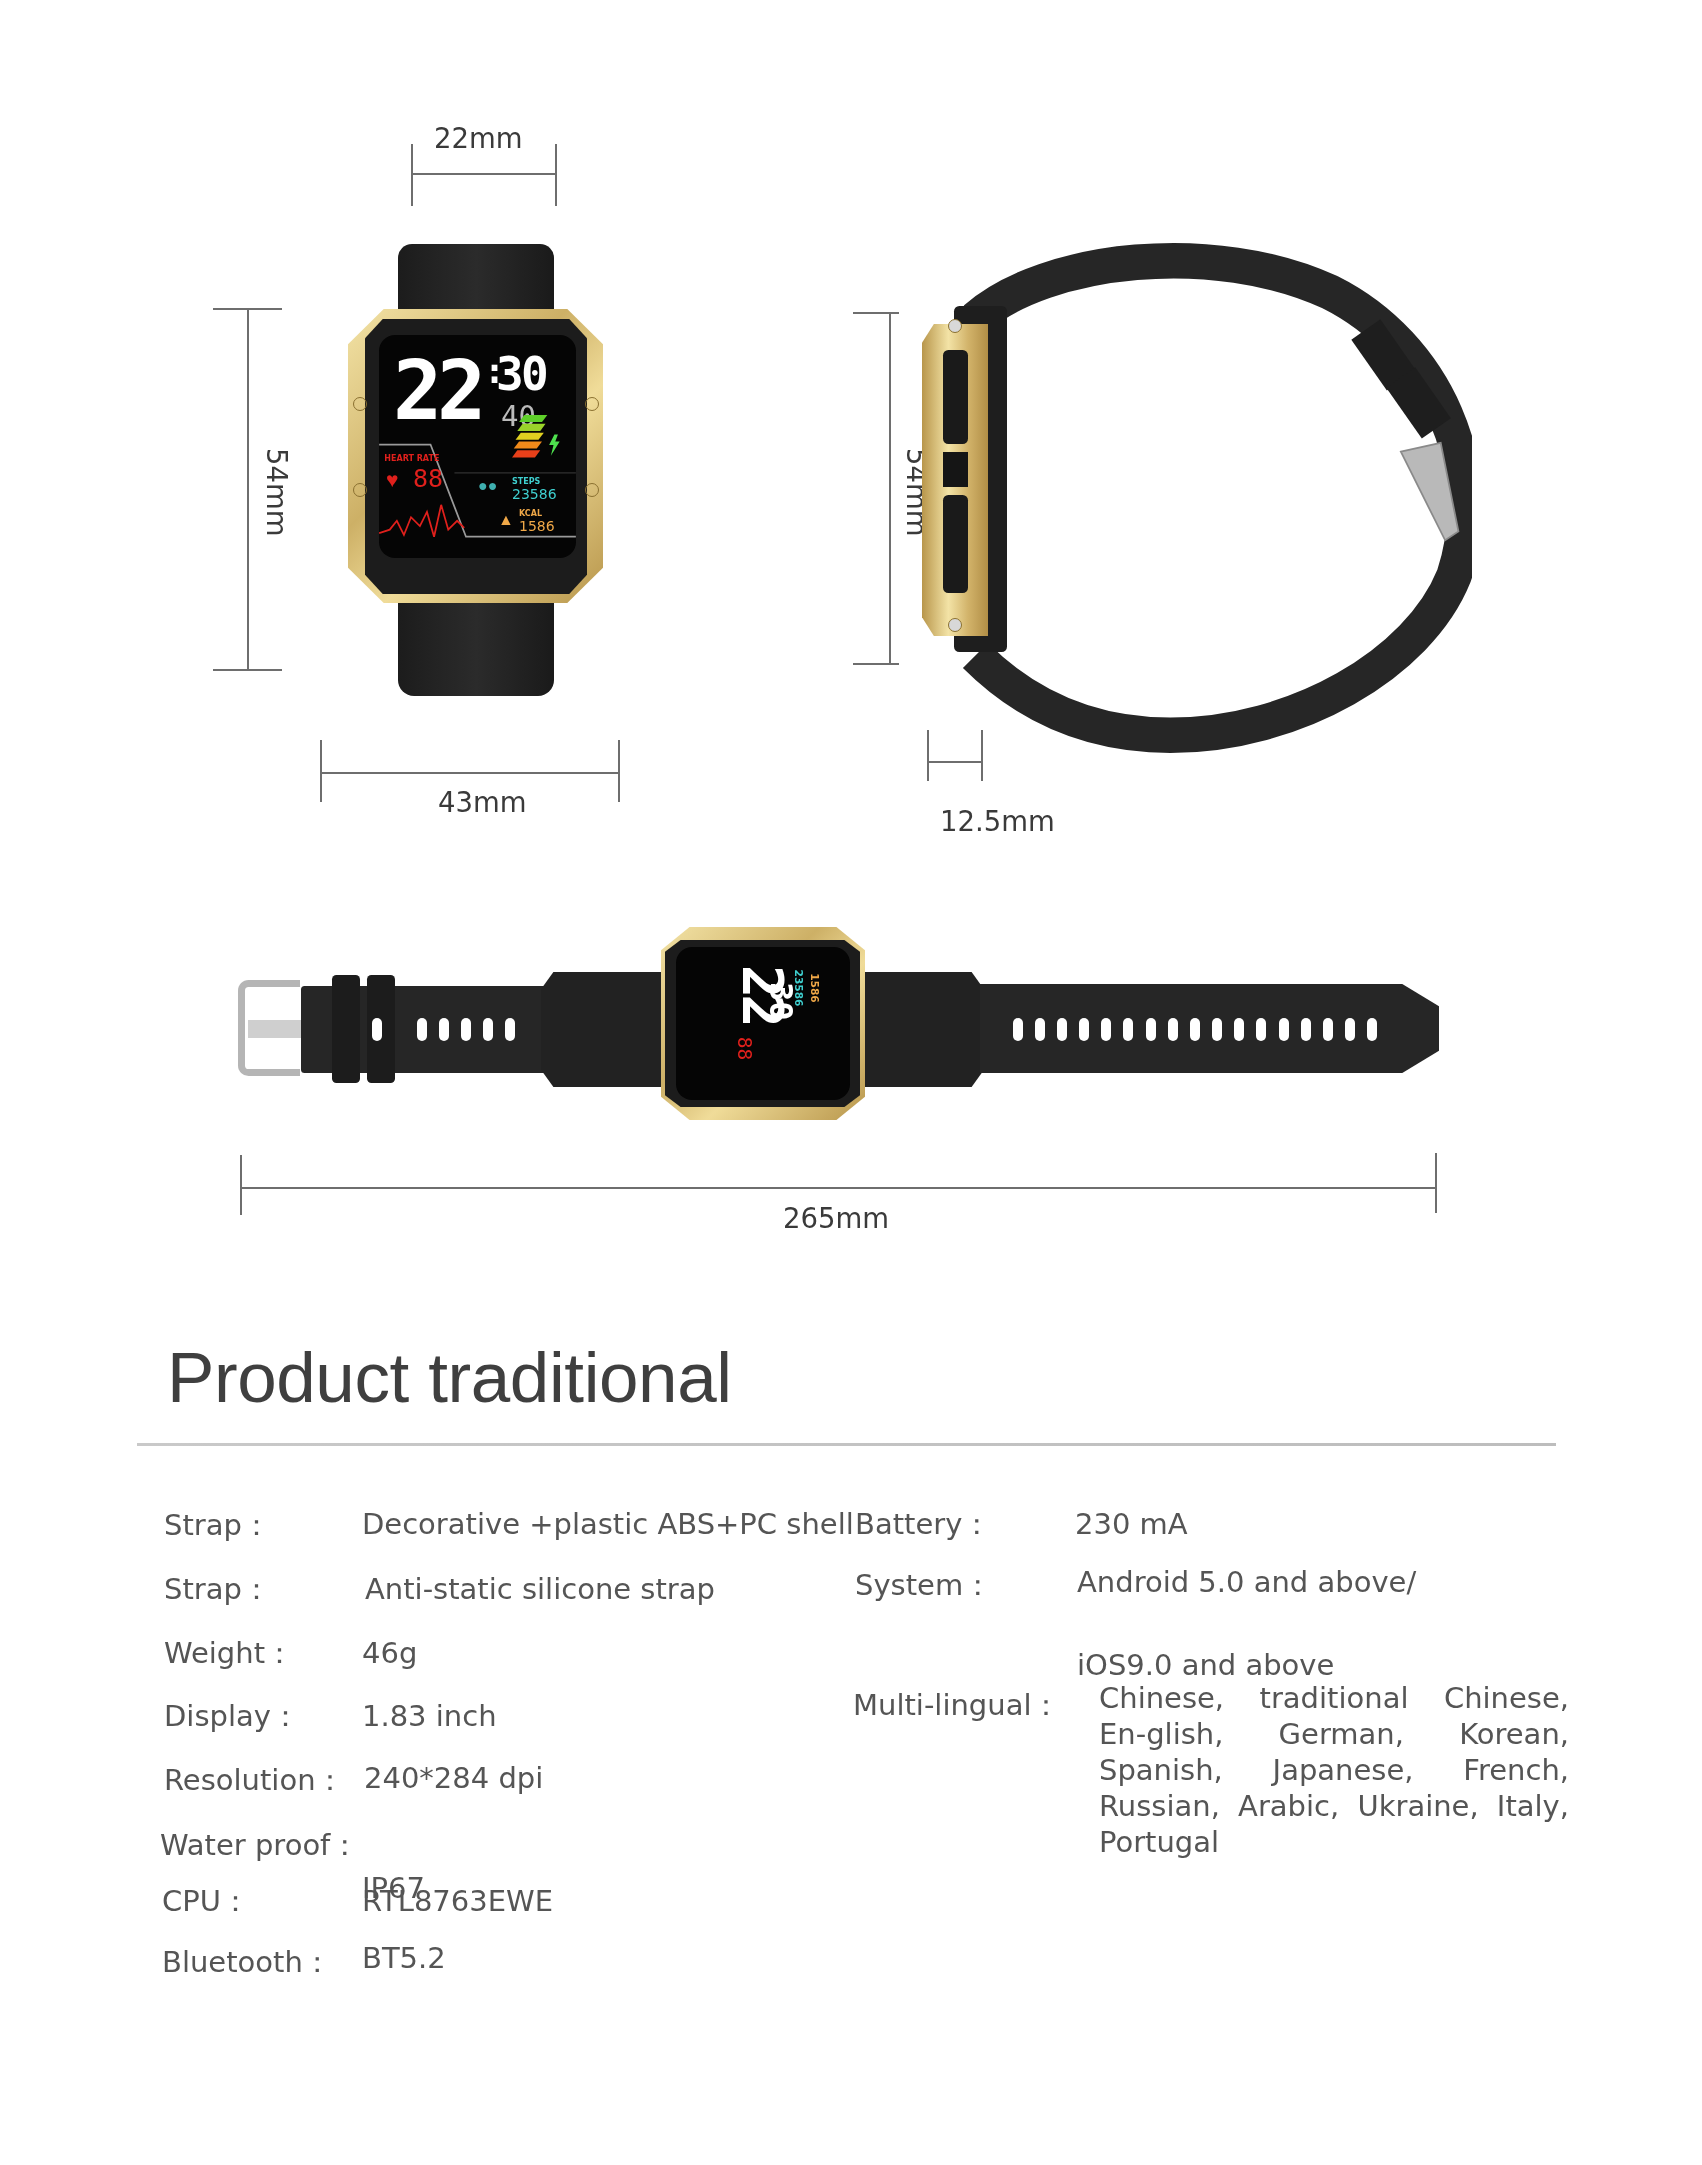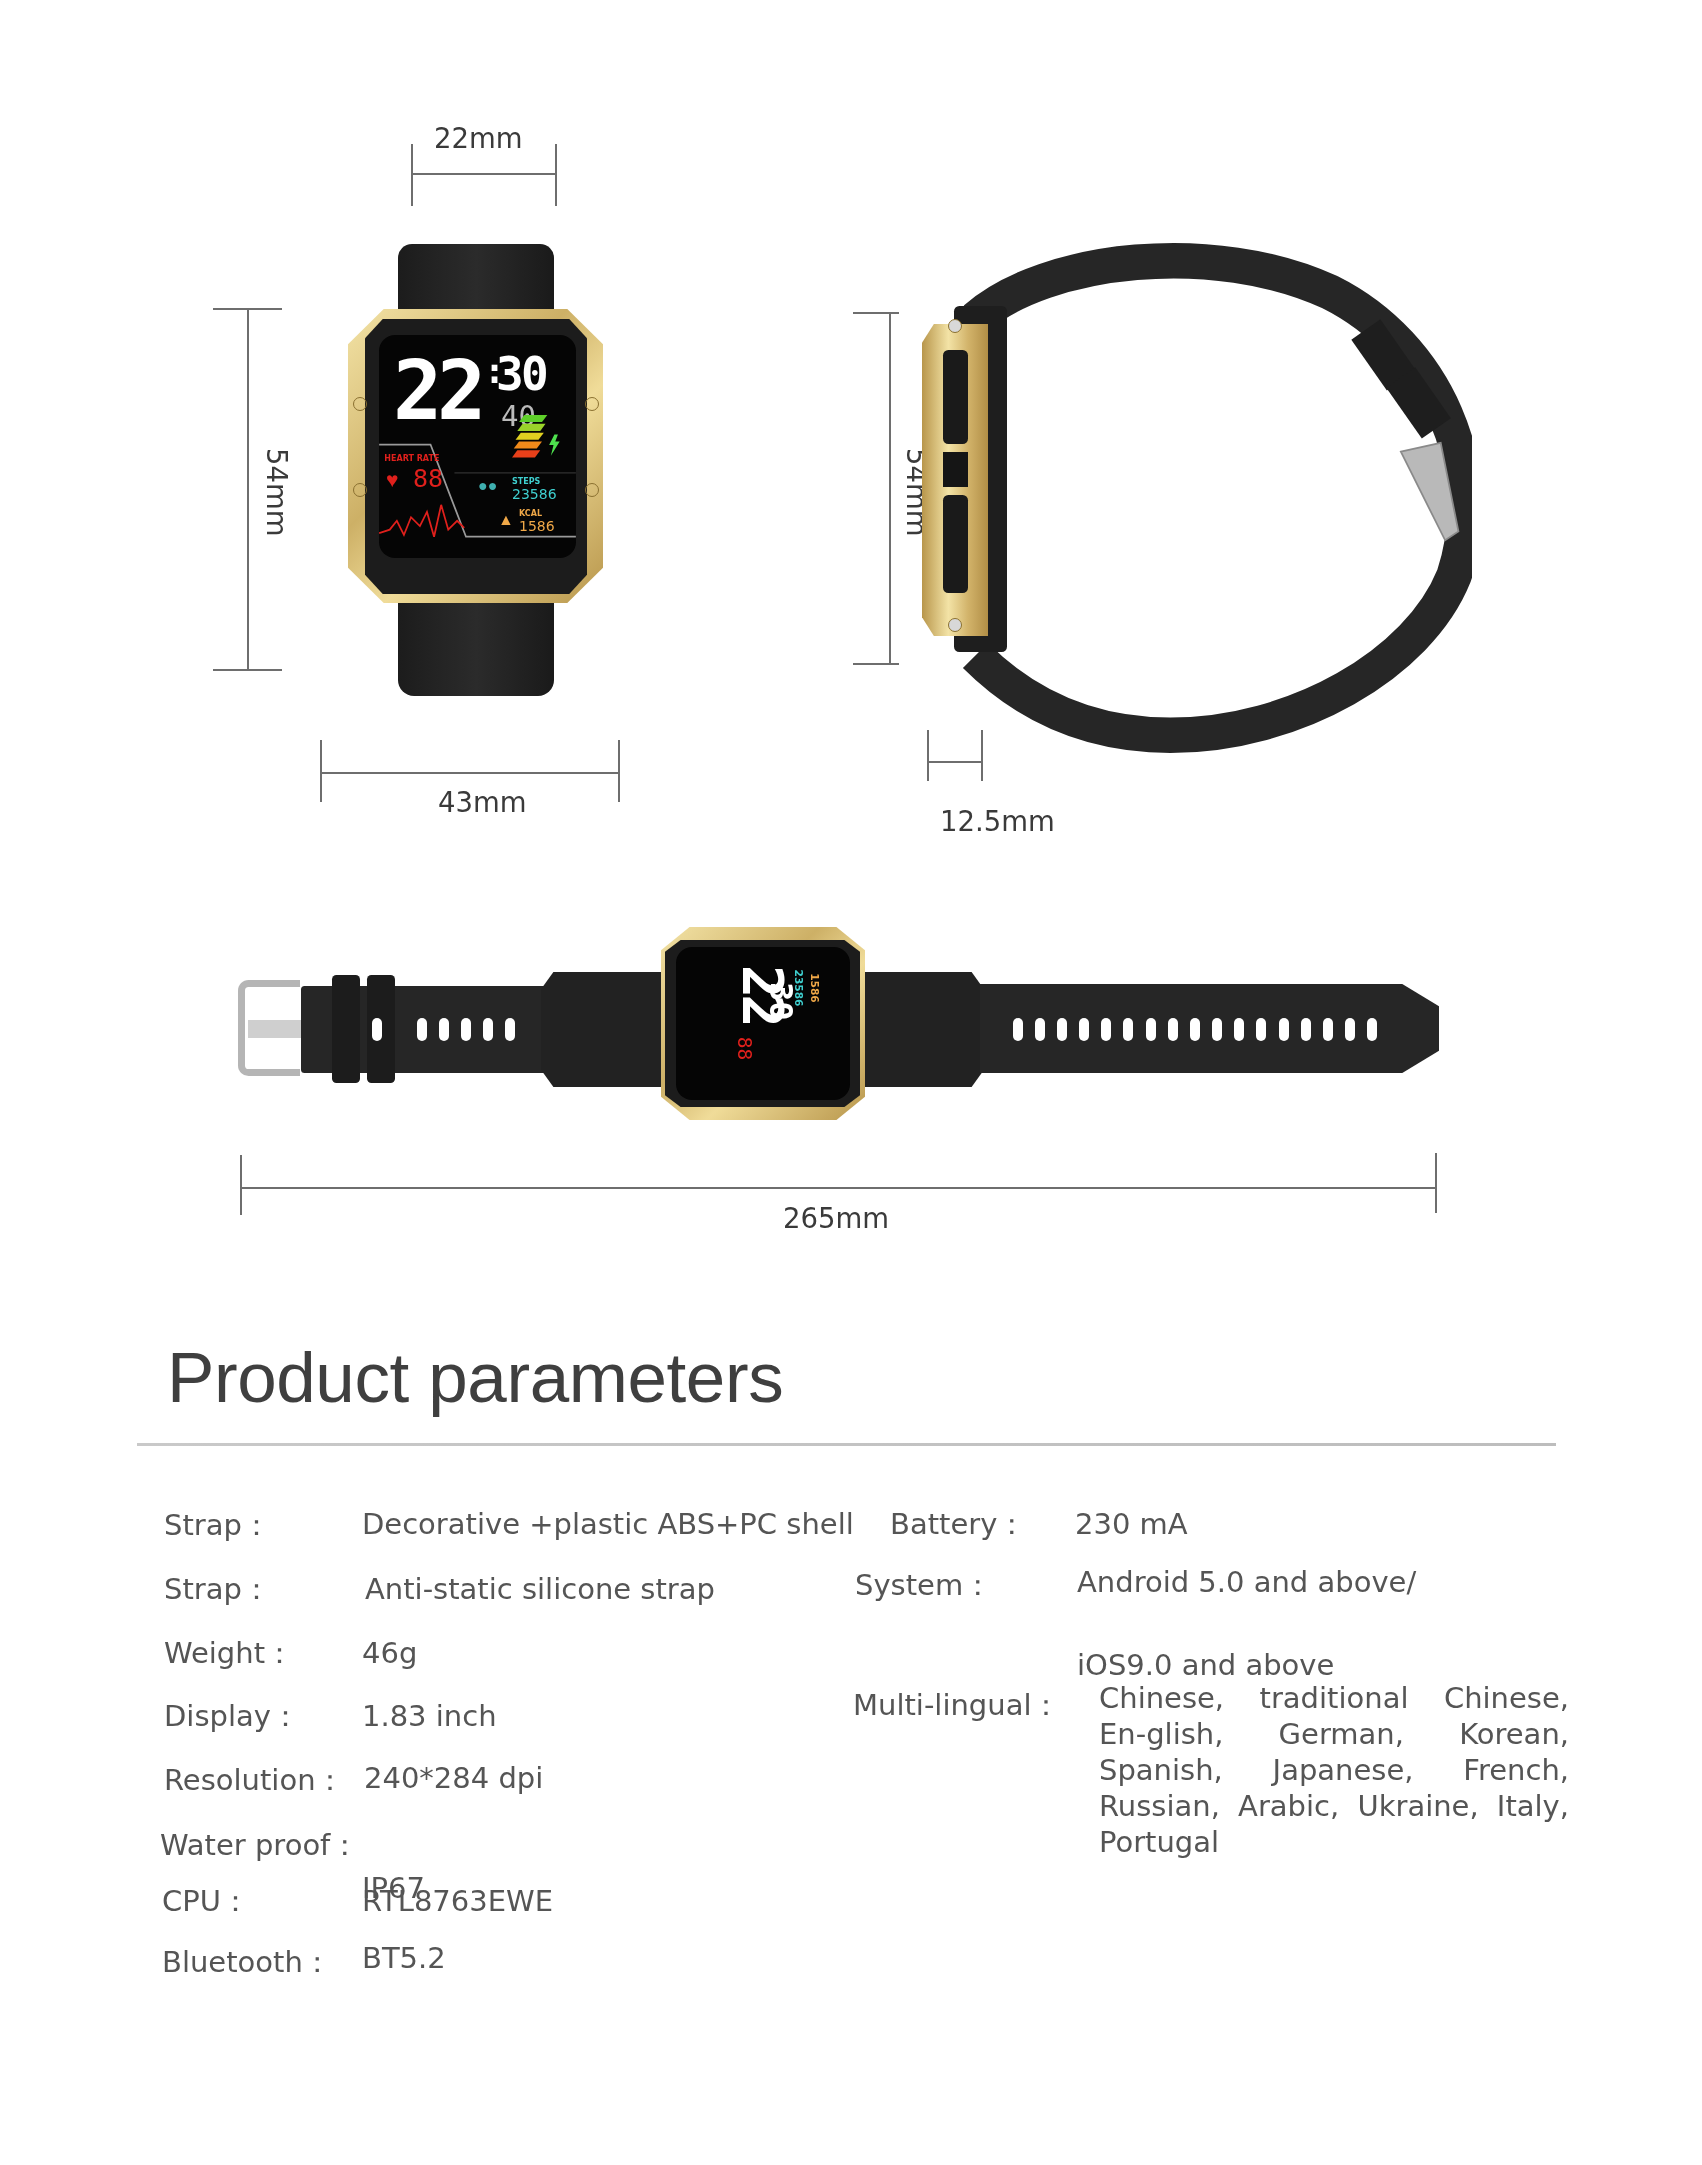--- a/index.html
+++ b/index.html
@@ -172,21 +172,21 @@
   </div>
 </div>
 
 <div>
   <div class="vline" style="left:240px; top:1155px; height:60px;"></div>
   <div class="vline" style="left:1435px; top:1153px; height:60px;"></div>
   <div class="hline" style="left:240px; top:1187px; width:1197px;"></div>
   <div class="dim-label" style="left:783px; top:1202px;">265mm</div>
 </div>
 
-<div class="title">Product parameters</div>
+<div class="title">Product traditional</div>
 <div class="divider"></div>
 
 <div>
   <div class="spec-label" style="left:164px; top:1506px;">Strap：</div>
   <div class="spec-value" style="left:362px; top:1507px;">Decorative +plastic ABS+PC shell</div>
 
   <div class="spec-label" style="left:164px; top:1570px;">Strap：</div>
   <div class="spec-value" style="left:365px; top:1572px;">Anti-static silicone strap</div>
 
   <div class="spec-label" style="left:164px; top:1634px;">Weight：</div>
@@ -202,21 +202,21 @@
   <div class="spec-value" style="left:362px; top:1827px;margin-top:44px;">IP67</div>
 
   <div class="spec-label" style="left:162px; top:1882px;">CPU：</div>
   <div class="spec-value" style="left:362px; top:1884px;">RTL8763EWE</div>
 
   <div class="spec-label" style="left:162px; top:1943px;">Bluetooth：</div>
   <div class="spec-value" style="left:362px; top:1941px;">BT5.2</div>
 </div>
 
 <div>
-  <div class="spec-label" style="left:890px; top:1505px;">Battery：</div>
+  <div class="spec-label" style="left:855px; top:1505px;">Battery：</div>
   <div class="spec-value" style="left:1075px; top:1507px;">230 mA</div>
 
   <div class="spec-label" style="left:855px; top:1566px;">System：</div>
   <div class="spec-value" style="left:1077px; top:1565px;">Android 5.0 and above/</div>
   <div class="spec-value" style="left:1077px; top:1621px;margin-top:27px;">iOS9.0 and above</div>
 
   <div class="spec-label" style="left:853px; top:1686px;">Multi-lingual：</div>
   <div class="ml-value" style="left:1099px; top:1680px;">Chinese, traditional Chinese, En-glish, German, Korean, Spanish, Japanese, French, Russian, Arabic, Ukraine, Italy, Portugal</div>
 </div>
 

